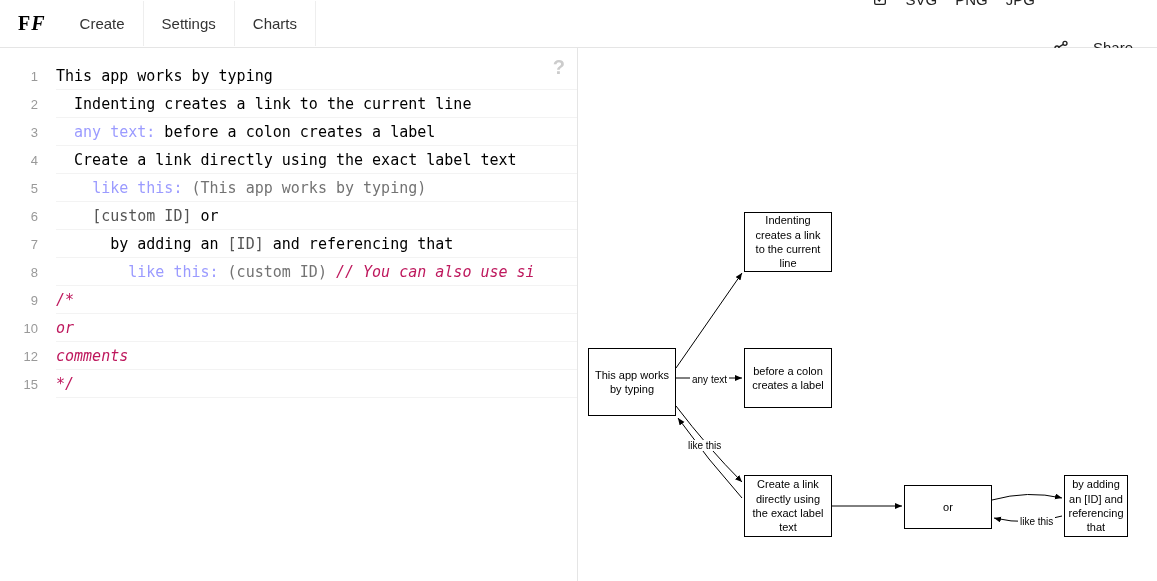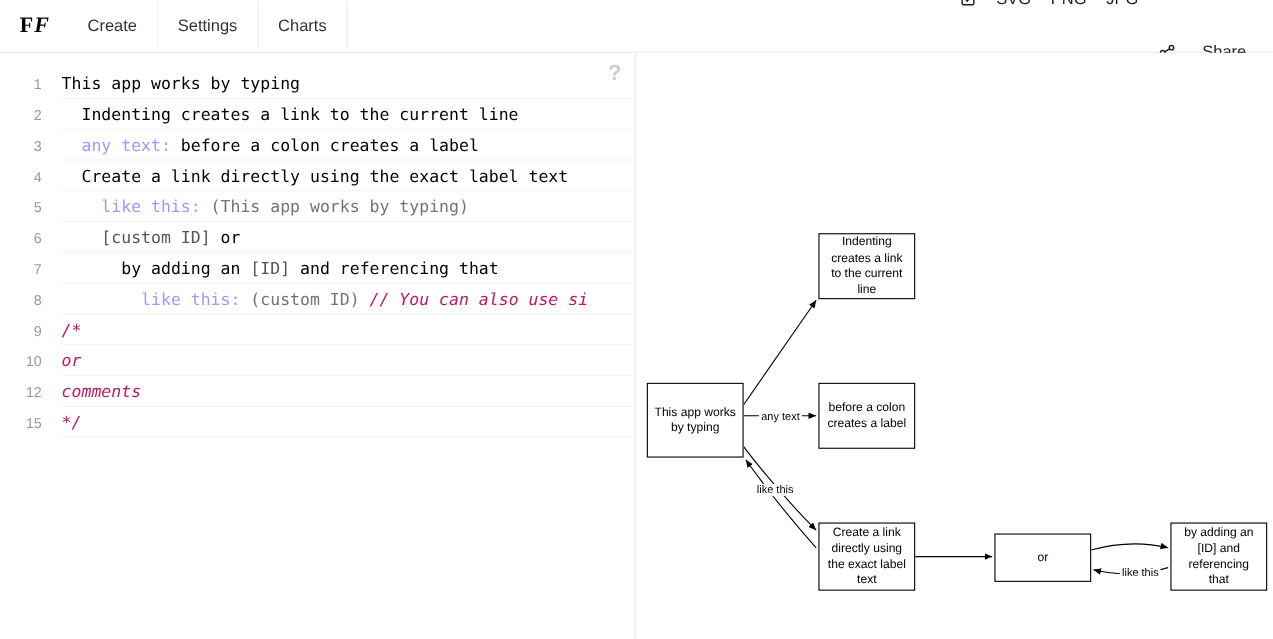--- a/index.html
+++ b/index.html
@@ -136,18 +136,18 @@
       <path d="M164 450 Q130 412 100 370" stroke="#000" stroke-width="1" fill="none" marker-end="url(#arrow)"></path>
       <line x1="254" y1="458" x2="324" y2="458" stroke="#000" stroke-width="1" marker-end="url(#arrow)"></line>
       <path d="M414 452 Q450 442 484 450" stroke="#000" stroke-width="1" fill="none" marker-end="url(#arrow)"></path>
       <path d="M484 468 Q450 478 416 470" stroke="#000" stroke-width="1" fill="none" marker-end="url(#arrow)"></path>
     </svg>
   <div class="node" style="left: 10px; top: 300px; width: 88px; height: 68px;">This app works by typing</div>
       <div class="node" style="left: 166px; top: 164px; width: 88px; height: 60px;">Indenting creates a link to the current line</div>
       <div class="node" style="left: 166px; top: 300px; width: 88px; height: 60px;">before a colon creates a label</div>
       <div class="node" style="left: 166px; top: 427px; width: 88px; height: 62px;">Create a link directly using the exact label text</div>
       <div class="node" style="left: 326px; top: 437px; width: 88px; height: 44px;">or</div>
-      <div class="node" style="left: 486px; top: 427px; width: 88px; height: 62px;">by adding an [ID] and referencing that</div>
+      <div class="node" style="left: 486px; top: 427px; width: 64px; height: 62px;">by adding an [ID] and referencing that</div>
       <div class="edge-label" style="left: 112px; top: 326px; text-align: center;">any text</div>
       <div class="edge-label" style="left: 108px; top: 392px;">like this</div>
       <div class="edge-label" style="left: 440px; top: 468px;">like this</div>
     </div>
 </div>
 
 </body></html>

